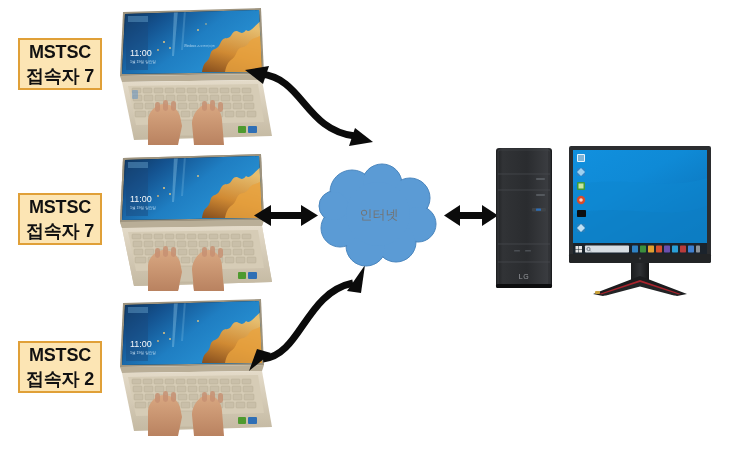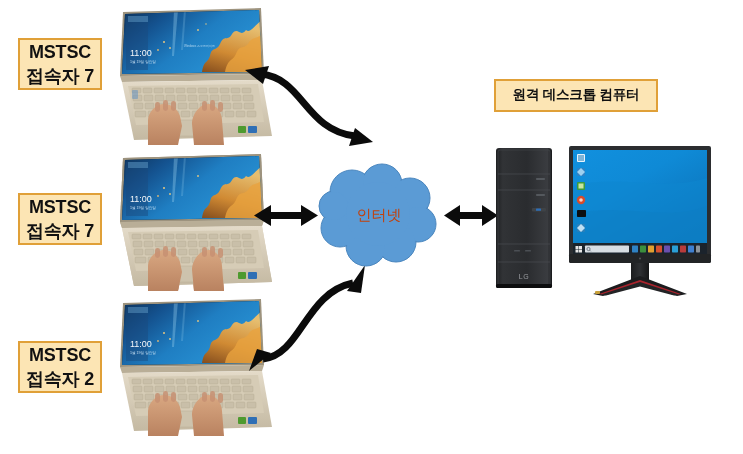--- a/index.html
+++ b/index.html
@@ -63,22 +63,22 @@
     height: 106px;
   }
   #cloud-label {
     position: absolute;
     left: 0; top: 0;
     width: 122px;
     height: 106px;
     display: flex;
     align-items: center;
     justify-content: center;
-    color: #c2410c;
-    font-size: 15px;
+    color: #737373;
+    font-size: 13px;
     font-weight: normal;
     letter-spacing: 0px;
     pointer-events: none;
   }
 
   
   .arrow-svg { position: absolute; }
   #arrow-top    { left: 243px; top: 60px;  width: 132px; height: 92px; }
   #arrow-mid    { left: 253px; top: 198px; width: 66px;  height: 36px; }
   #arrow-bottom { left: 243px; top: 253px; width: 132px; height: 122px; }
@@ -120,25 +120,20 @@
     </div>
   </div>
 
   <div class="label-box" id="label-mstsc-3">
     <div class="lines">
       <div>MSTSC</div>
       <div>접속자 2</div>
     </div>
   </div>
 
-  <div class="label-box" id="label-remote">
-    <div class="lines">
-      <div>원격 데스크톱 컴퓨터</div>
-    </div>
-  </div>
 
   <svg class="laptop" id="laptop-1" viewBox="0 0 160 141">
     <defs>
       <linearGradient id="lidGrad" x1="0" y1="0" x2="1" y2="1">
         <stop offset="0%" stop-color="#d8cfbd"></stop>
           <stop offset="100%" stop-color="#bdb29b"></stop>
       </linearGradient>
       <linearGradient id="waterGrad" x1="0" y1="0" x2="1" y2="0.6">
         <stop offset="0%" stop-color="#0c2f55"></stop>
         <stop offset="28%" stop-color="#14528f"></stop>

